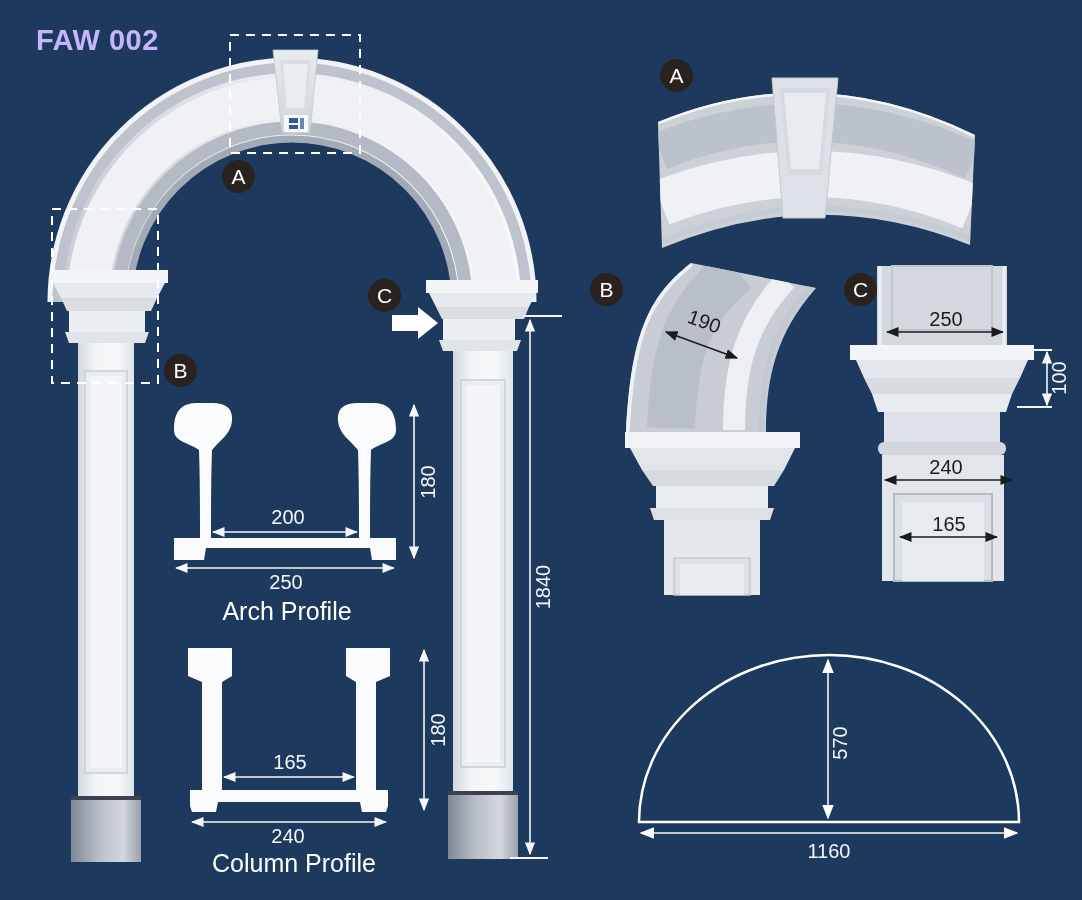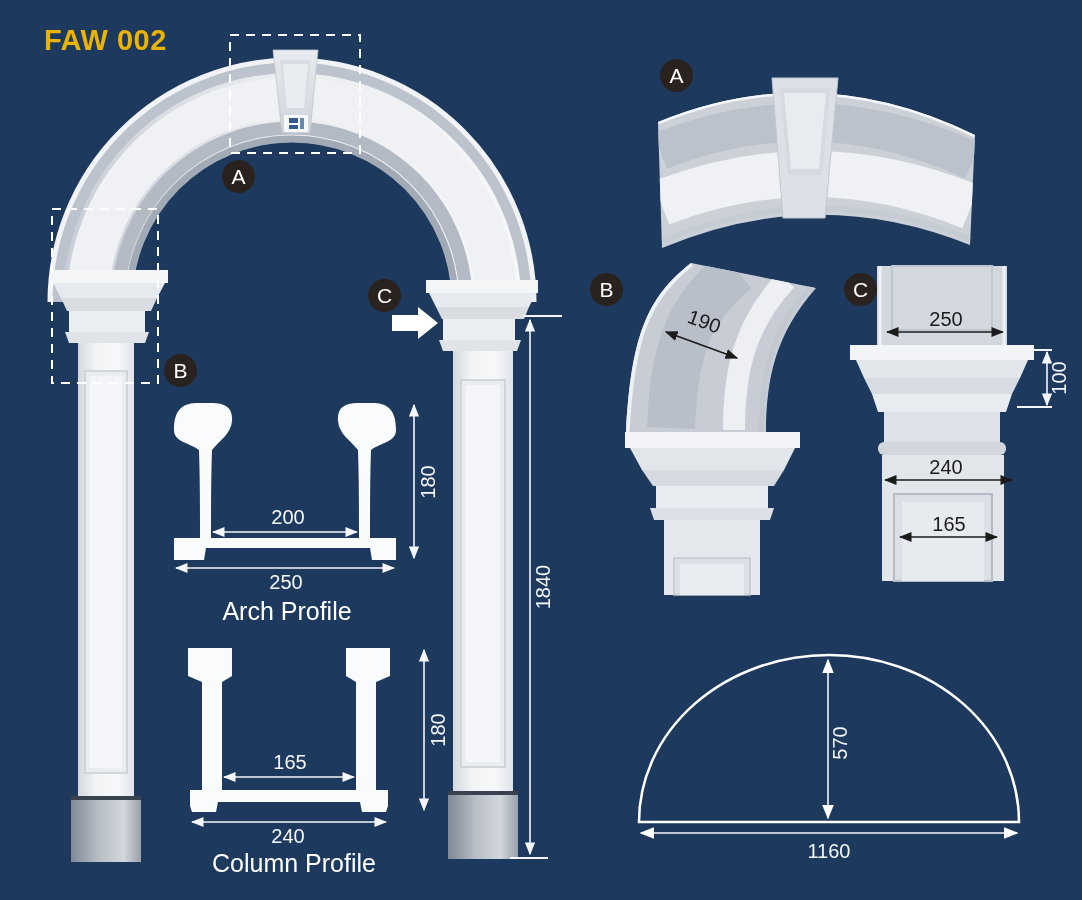--- a/index.html
+++ b/index.html
@@ -1,19 +1,19 @@
 <!DOCTYPE html>
 <html><head>
 <meta charset="utf-8">
 <style>
   html,body{margin:0;padding:0;}
   body{width:1082px;height:900px;background:#1d3a5e;position:relative;overflow:hidden;
        font-family:"Liberation Sans","DejaVu Sans",sans-serif;}
   .abs{position:absolute;}
-  #page-title{left:44px;top:24px;color:#eab308;font-size:29px;font-weight:bold;letter-spacing:.5px;}
+  #page-title{left:36px;top:24px;color:#c4b5fd;font-size:29px;font-weight:bold;letter-spacing:.5px;}
   .marker{width:33px;height:33px;border-radius:50%;background:#2a221f;color:#fff;
           display:flex;align-items:center;justify-content:center;font-size:21px;}
   svg{display:block;overflow:visible;}
   svg text{font-family:"Liberation Sans","DejaVu Sans",sans-serif;}
   .dimw{fill:#f4f6f9;font-size:20px;}
   .dimb{fill:#1b1b1b;font-size:20px;}
   .dim-label{fill:#ffffff;font-size:25px;}
   .dline{stroke:#f4f6f9;stroke-width:1.6;fill:none;}
   .dlineb{stroke:#1b1b1b;stroke-width:1.6;fill:none;}
   .tick{stroke:#f4f6f9;stroke-width:2;fill:none;}

